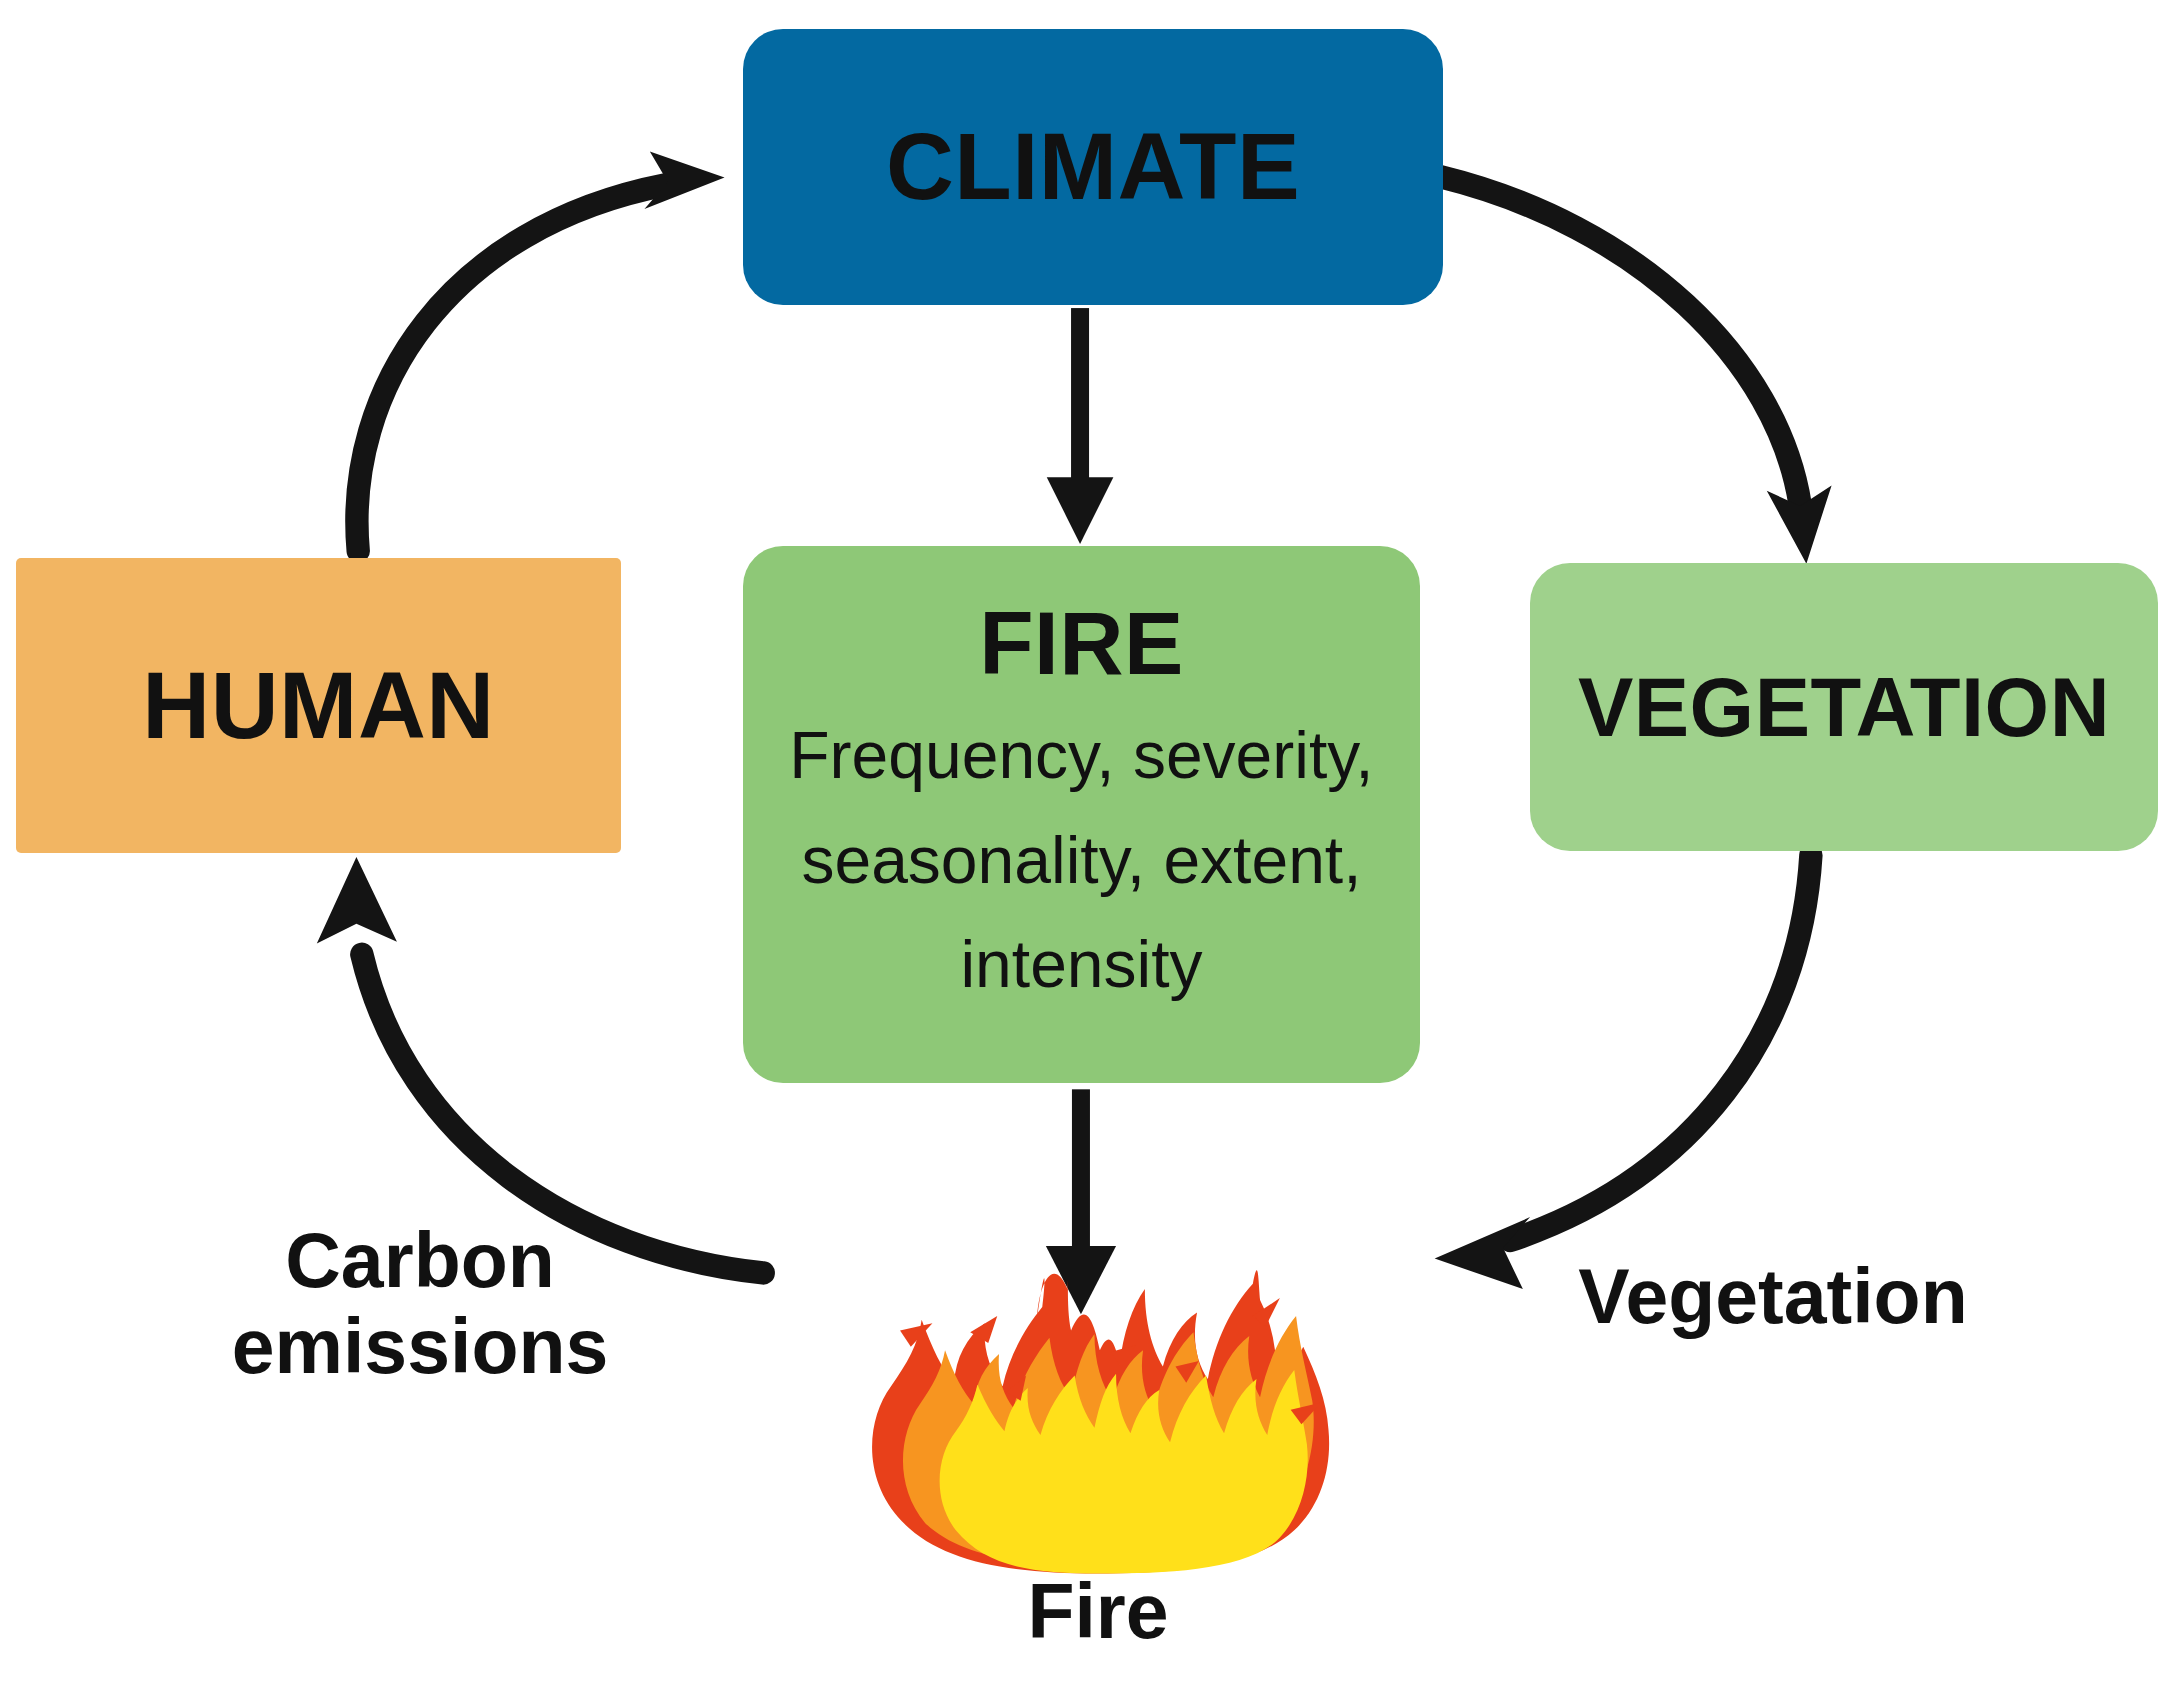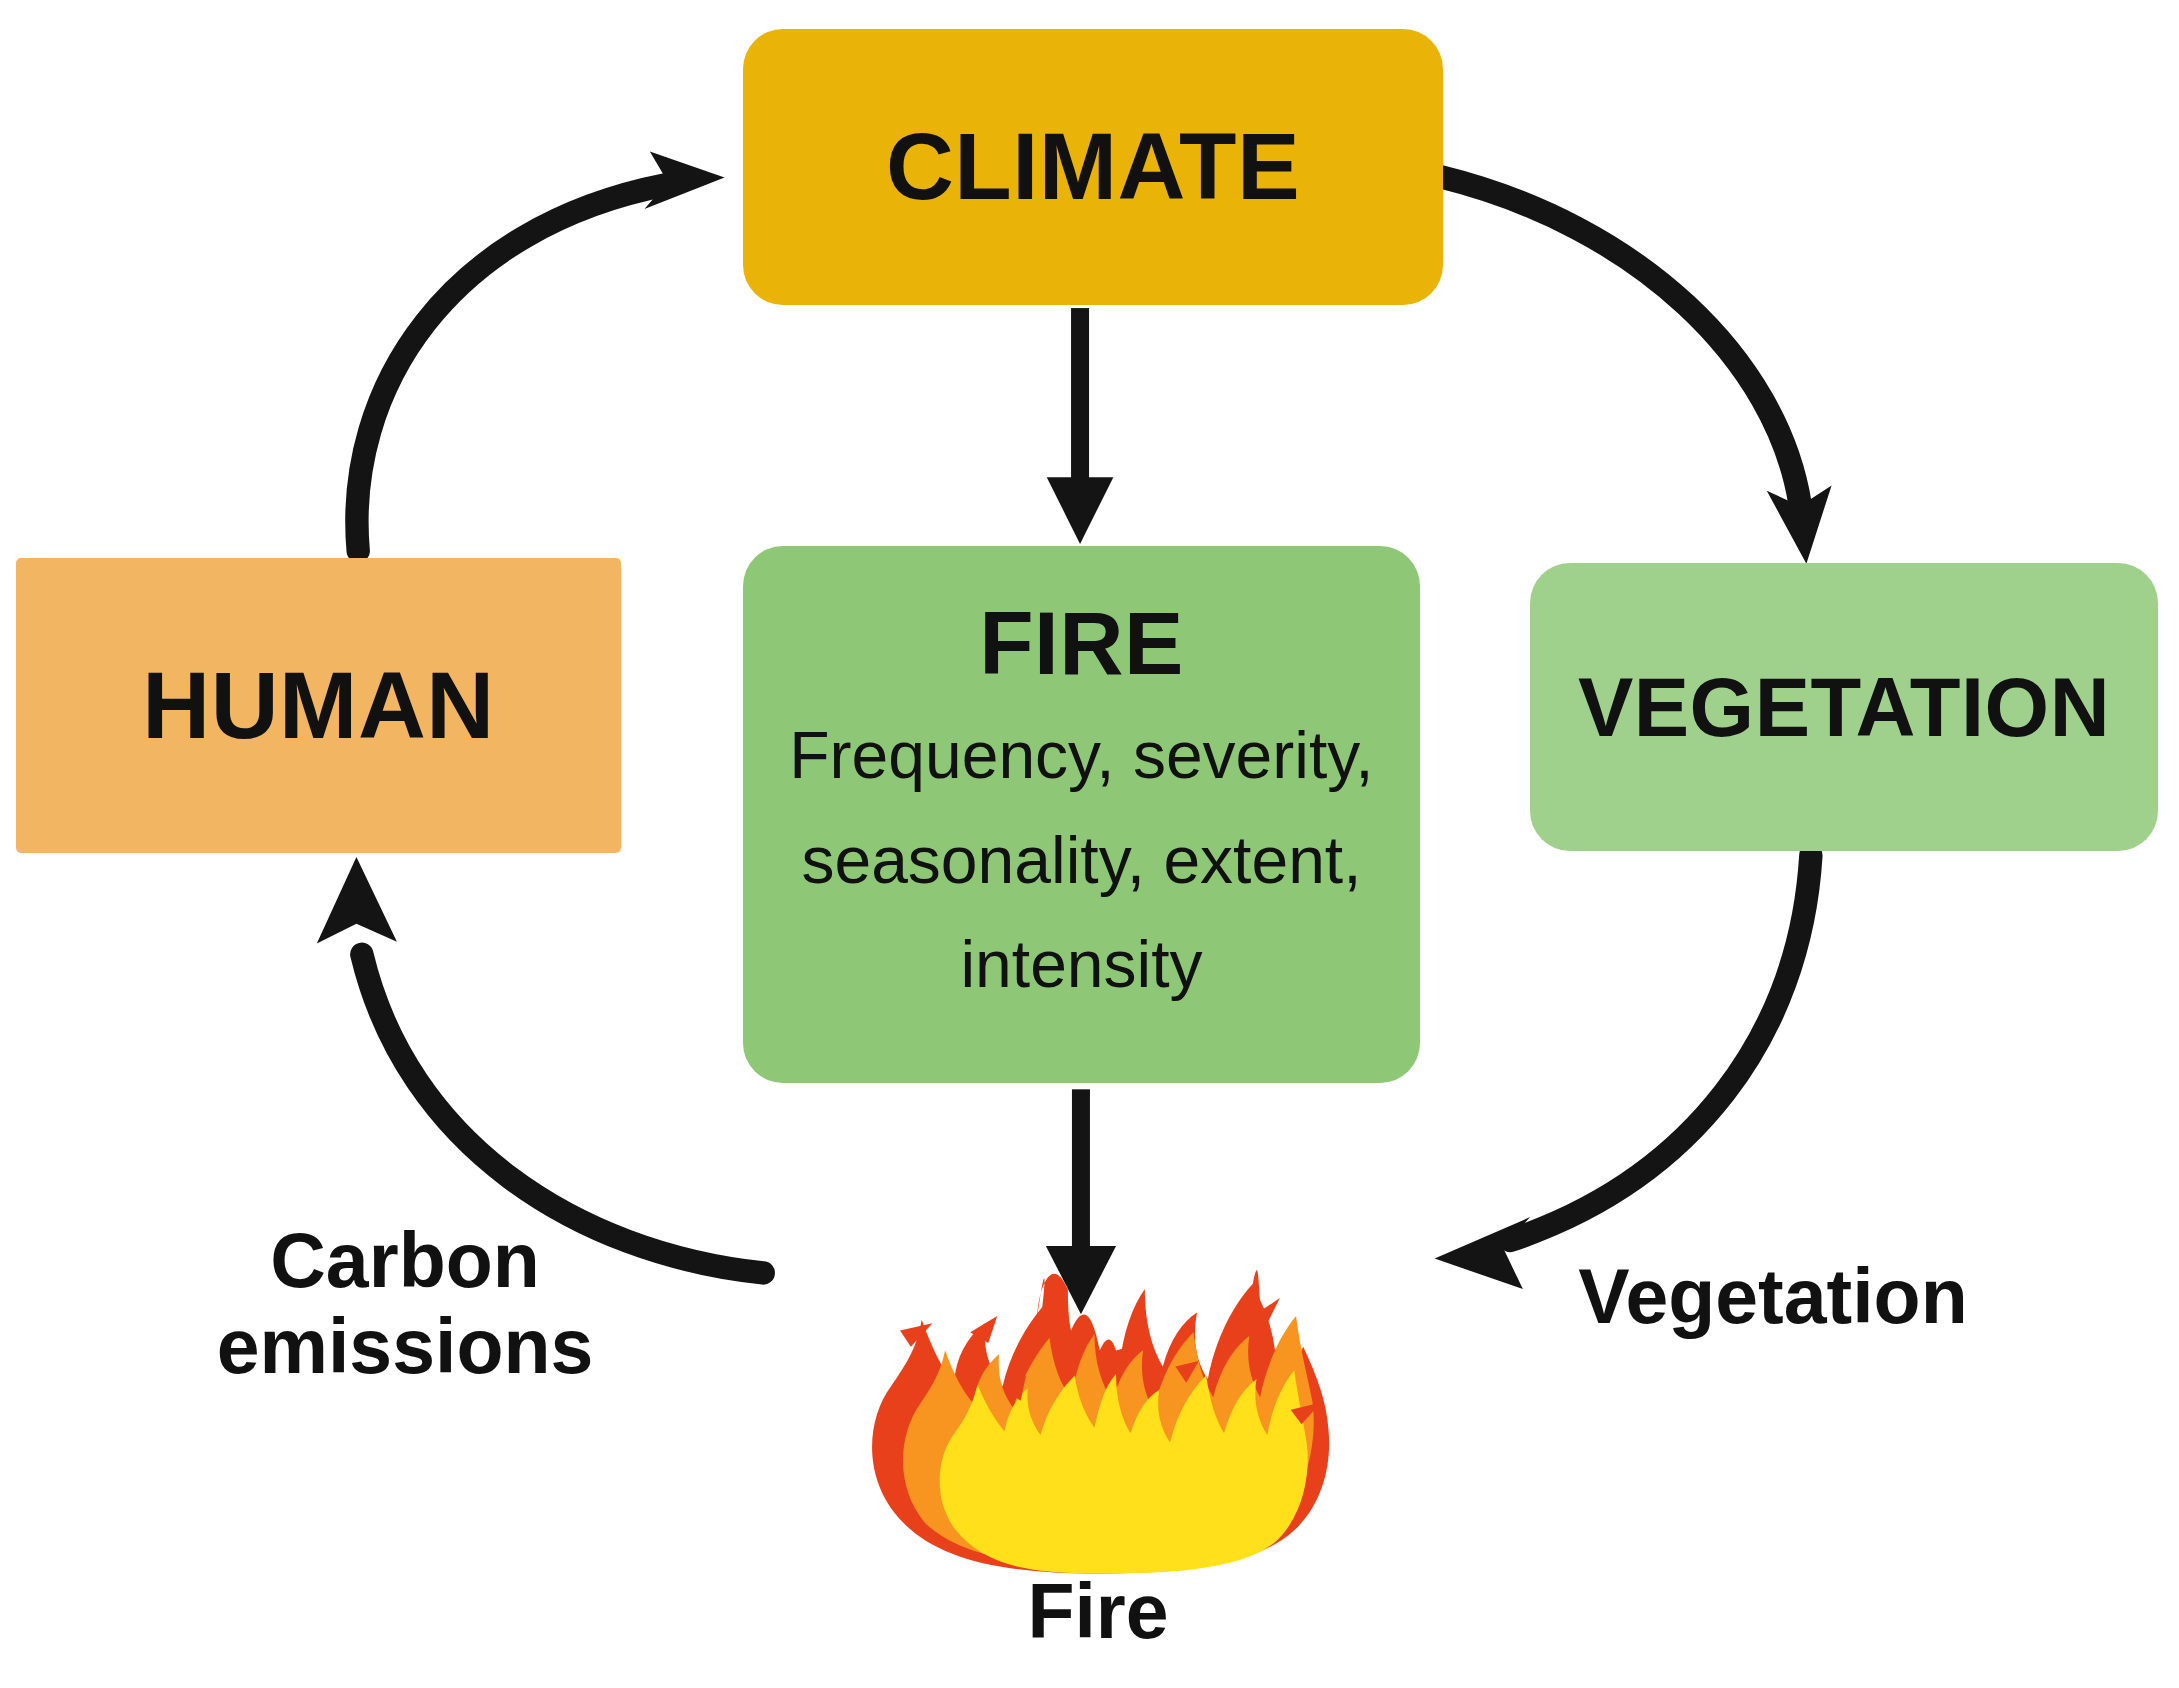--- a/index.html
+++ b/index.html
@@ -36,21 +36,21 @@
     white-space: nowrap;
   }
   .node .sub {
     font-weight: normal;
     line-height: 1.17;
   }
 
   #node-climate {
     left: 743px;  top: 29px;
     width: 700px; height: 276px;
-    background: #eab308;
+    background: #0369a1;
     border-radius: 40px;
   }
   #node-climate .title { font-size: 94px; }
 
   #node-fire-regime {
     left: 743px;  top: 546px;
     width: 677px; height: 537px;
     background: #8ec877;
     border-radius: 40px;
     justify-content: flex-start;
@@ -78,21 +78,21 @@
   
   .caption {
     position: absolute;
     color: #111111;
     font-weight: bold;
     text-align: center;
     line-height: 1.12;
     white-space: pre-line;
   }
   #label-carbon {
-    left: 153px; top: 1217px;
+    left: 168px; top: 1217px;
     width: 504px;
     font-size: 77px;
   }
   #label-vegetation-flow {
     left: 1476px; top: 1253px;
     width: 594px;
     font-size: 77px;
   }
   #label-fire {
     left: 909px; top: 1568px;

